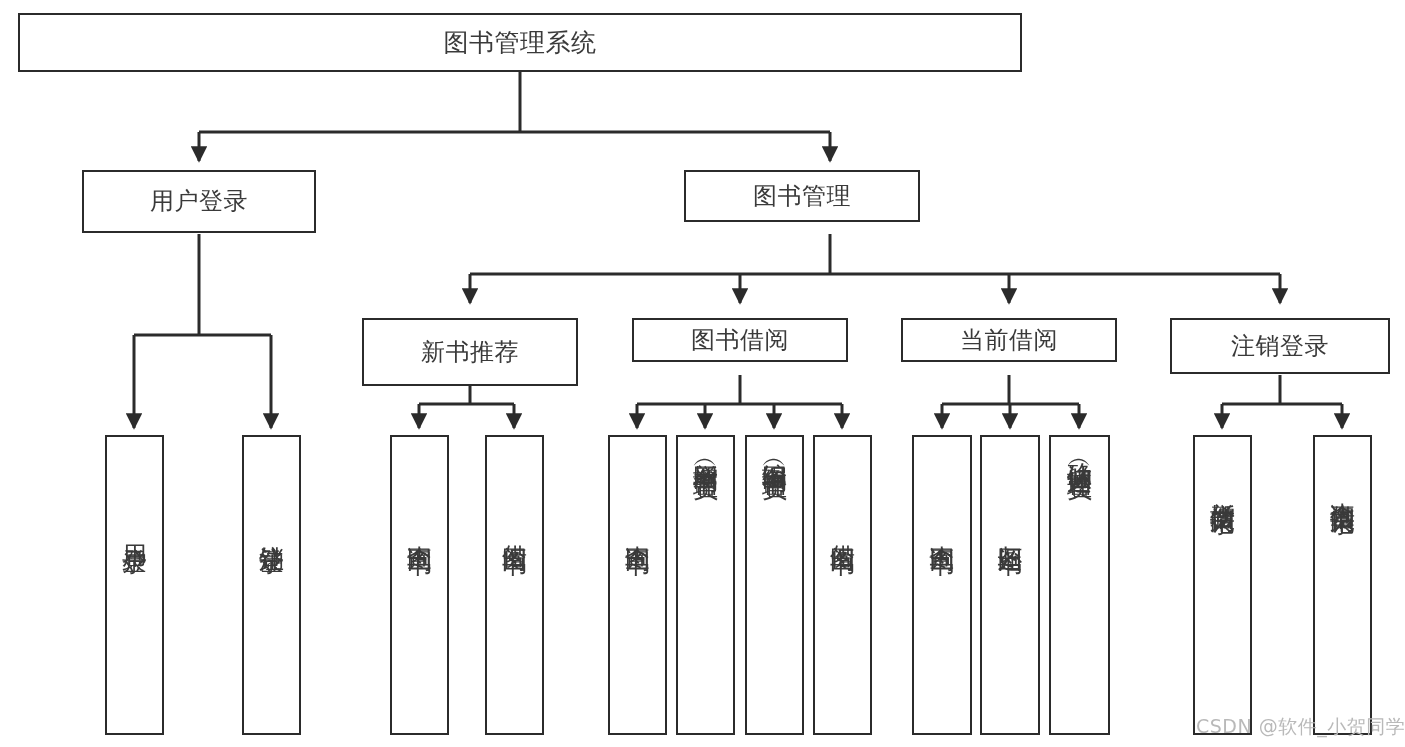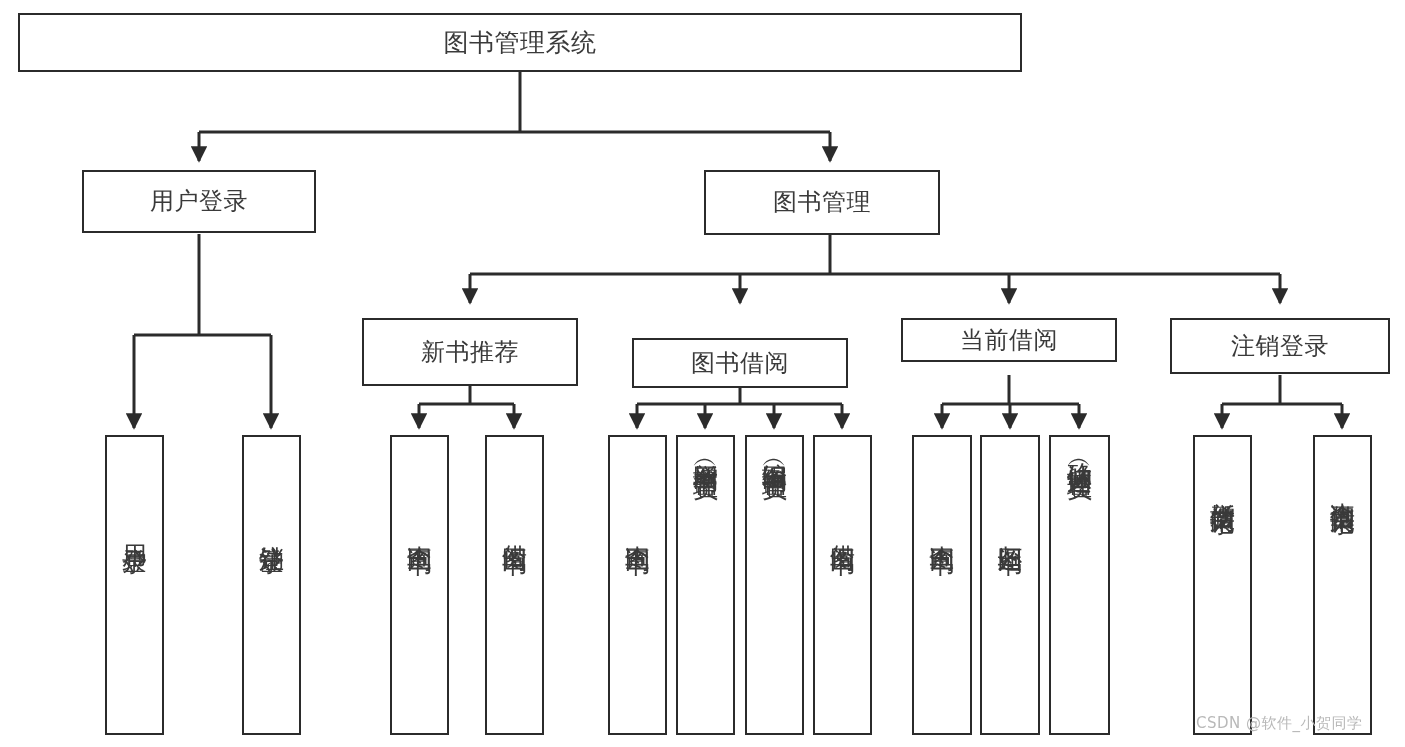--- a/index.html
+++ b/index.html
@@ -59,21 +59,21 @@
   .node.vert .node-label {
     writing-mode: vertical-rl;
     text-orientation: upright;
     font-size: 25px;
     letter-spacing: 2px;
     line-height: 1;
   }
   .watermark {
     position: absolute;
     color: #b9b9b9;
-    font-size: 15px;
+    font-size: 19px;
     letter-spacing: 0.5px;
     white-space: nowrap;
     z-index: 5;
     pointer-events: none;
   }
 </style>
 </head>
 <body>
 
 <div id="canvas">
@@ -129,29 +129,29 @@
   </svg>
 
   <div class="node horiz root" style="left:18px; top:13px; width:1004px; height:59px;">
     <span class="node-label">图书管理系统</span>
   </div>
 
   <div class="node horiz" style="left:82px; top:170px; width:234px; height:63px;">
     <span class="node-label">用户登录</span>
   </div>
 
-  <div class="node horiz" style="left:704px; top:170px; width:236px; height:65px;font-family:Liberation Serif, serif;">
+  <div class="node horiz" style="left:684px; top:170px; width:236px; height:52px;font-family:Liberation Serif, serif;">
     <span class="node-label">图书管理</span>
   </div>
 
   <div class="node horiz" style="left:362px; top:318px; width:216px; height:68px;">
     <span class="node-label">新书推荐</span>
   </div>
 
-  <div class="node horiz" style="left:632px; top:318px; width:216px; height:50px;margin-top:20px;">
+  <div class="node horiz" style="left:632px; top:318px; width:216px; height:44px;">
     <span class="node-label">图书借阅</span>
   </div>
 
   <div class="node horiz" style="left:901px; top:318px; width:216px; height:44px;">
     <span class="node-label">当前借阅</span>
   </div>
 
   <div class="node horiz" style="left:1170px; top:318px; width:220px; height:56px;">
     <span class="node-label">注销登录</span>
   </div>

